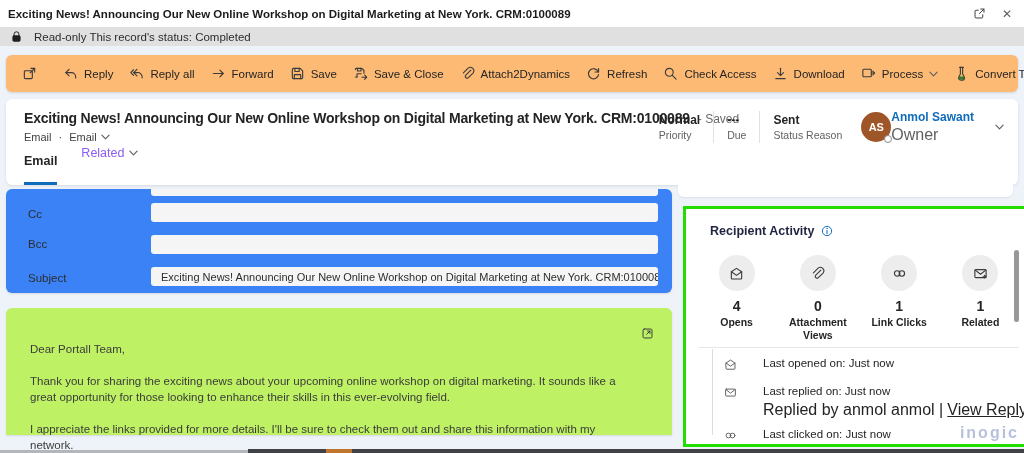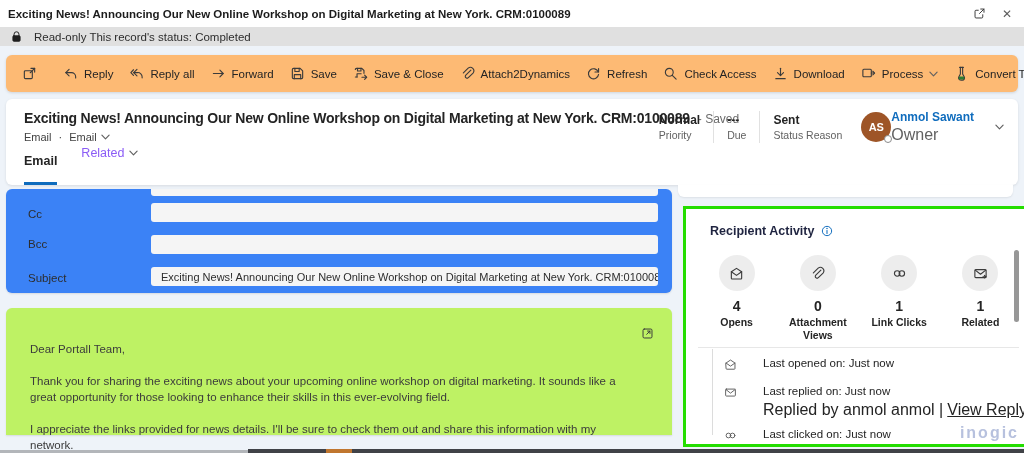--- a/index.html
+++ b/index.html
@@ -304,21 +304,21 @@
 
   <section class="body-card">
     <svg class="ic ic-sm expand-body" viewBox="0 0 16 16">
         <rect x="2.5" y="2.5" width="11" height="11" rx="1.5"></rect>
         <path d="M7 9l4-4"></path>
         <path d="M8 5h3v3"></path>
       </svg>
     <div class="mailtext">
       <p>Dear Portall Team,</p>
       <p>Thank you for sharing the exciting news about your upcoming online workshop on digital marketing. It sounds like a great opportunity for those looking to enhance their skills in this ever-evolving field.</p>
-      <p>I appreciate the links provided for news details. I'll be sure to check them out and share this information with my network.</p>
+      <p>I appreciate the links provided for more details. I'll be sure to check them out and share this information with my network.</p>
 
     </div>
   </section>
 
   <div class="right-strip"></div>
 
   <aside class="panel">
     <div class="ra-title">
       <span>Recipient Activity</span>
       <svg width="12" height="12" viewBox="0 0 16 16">

